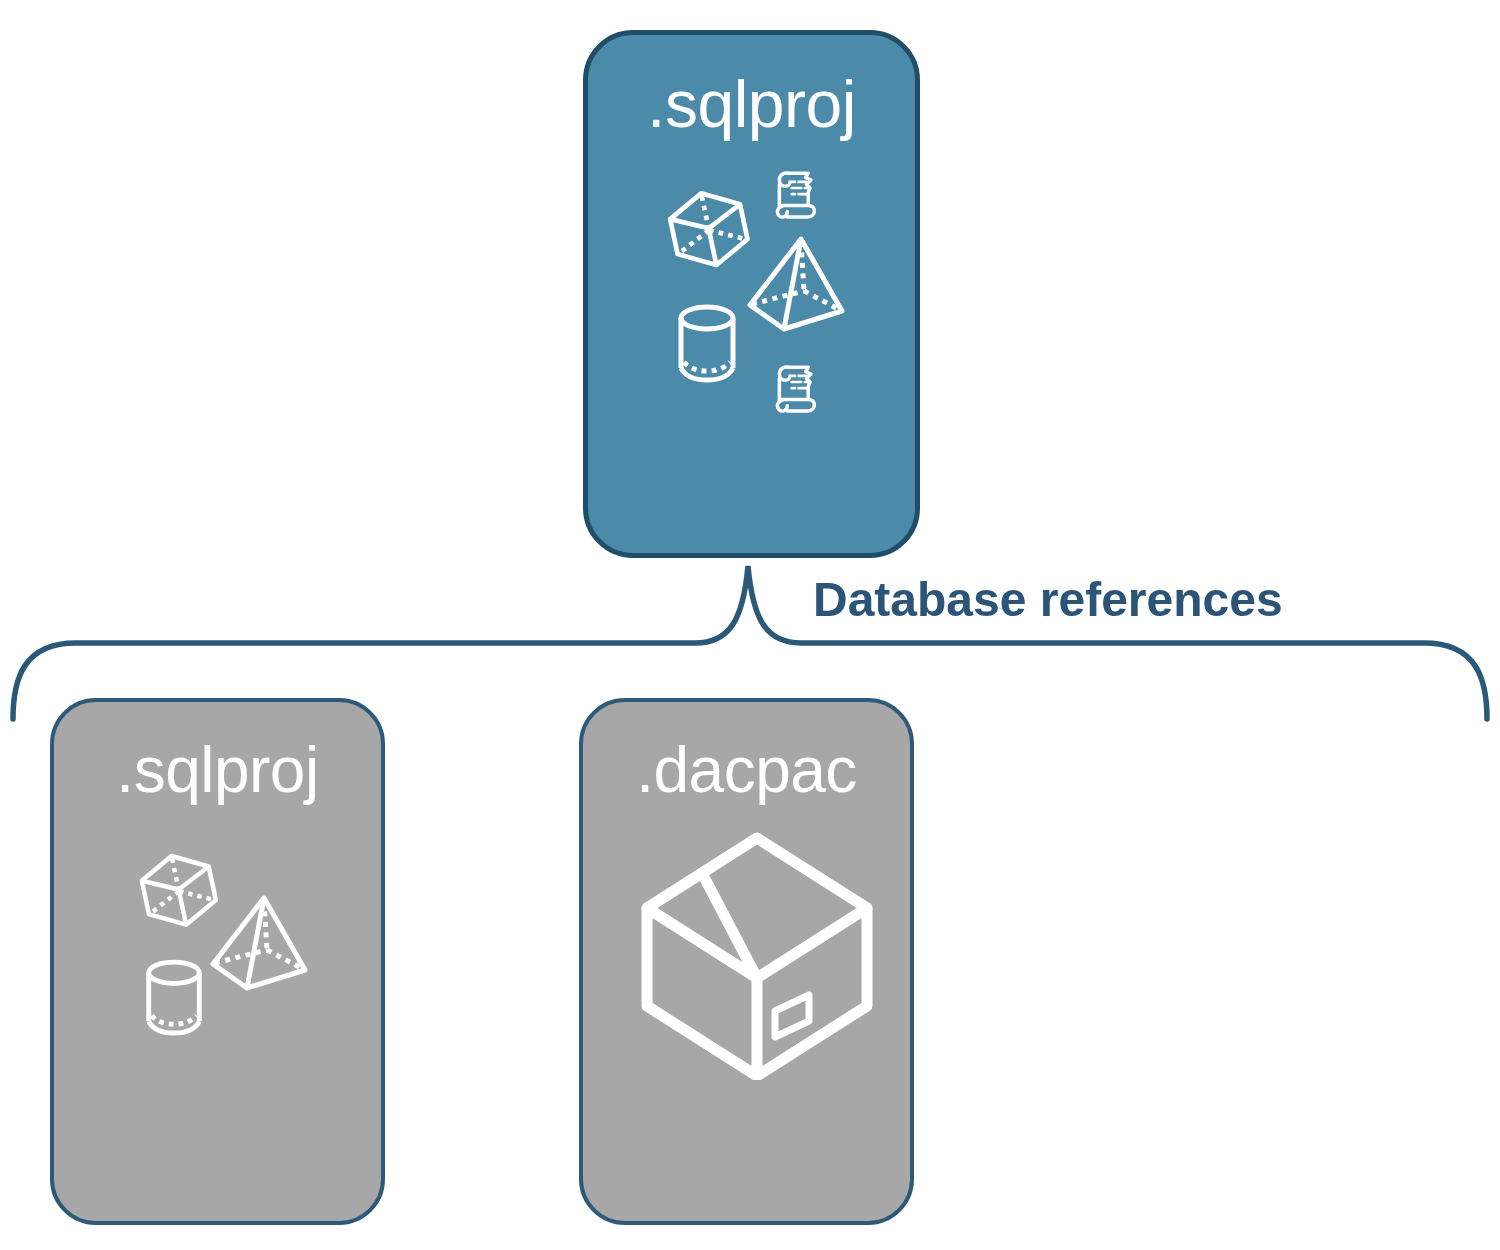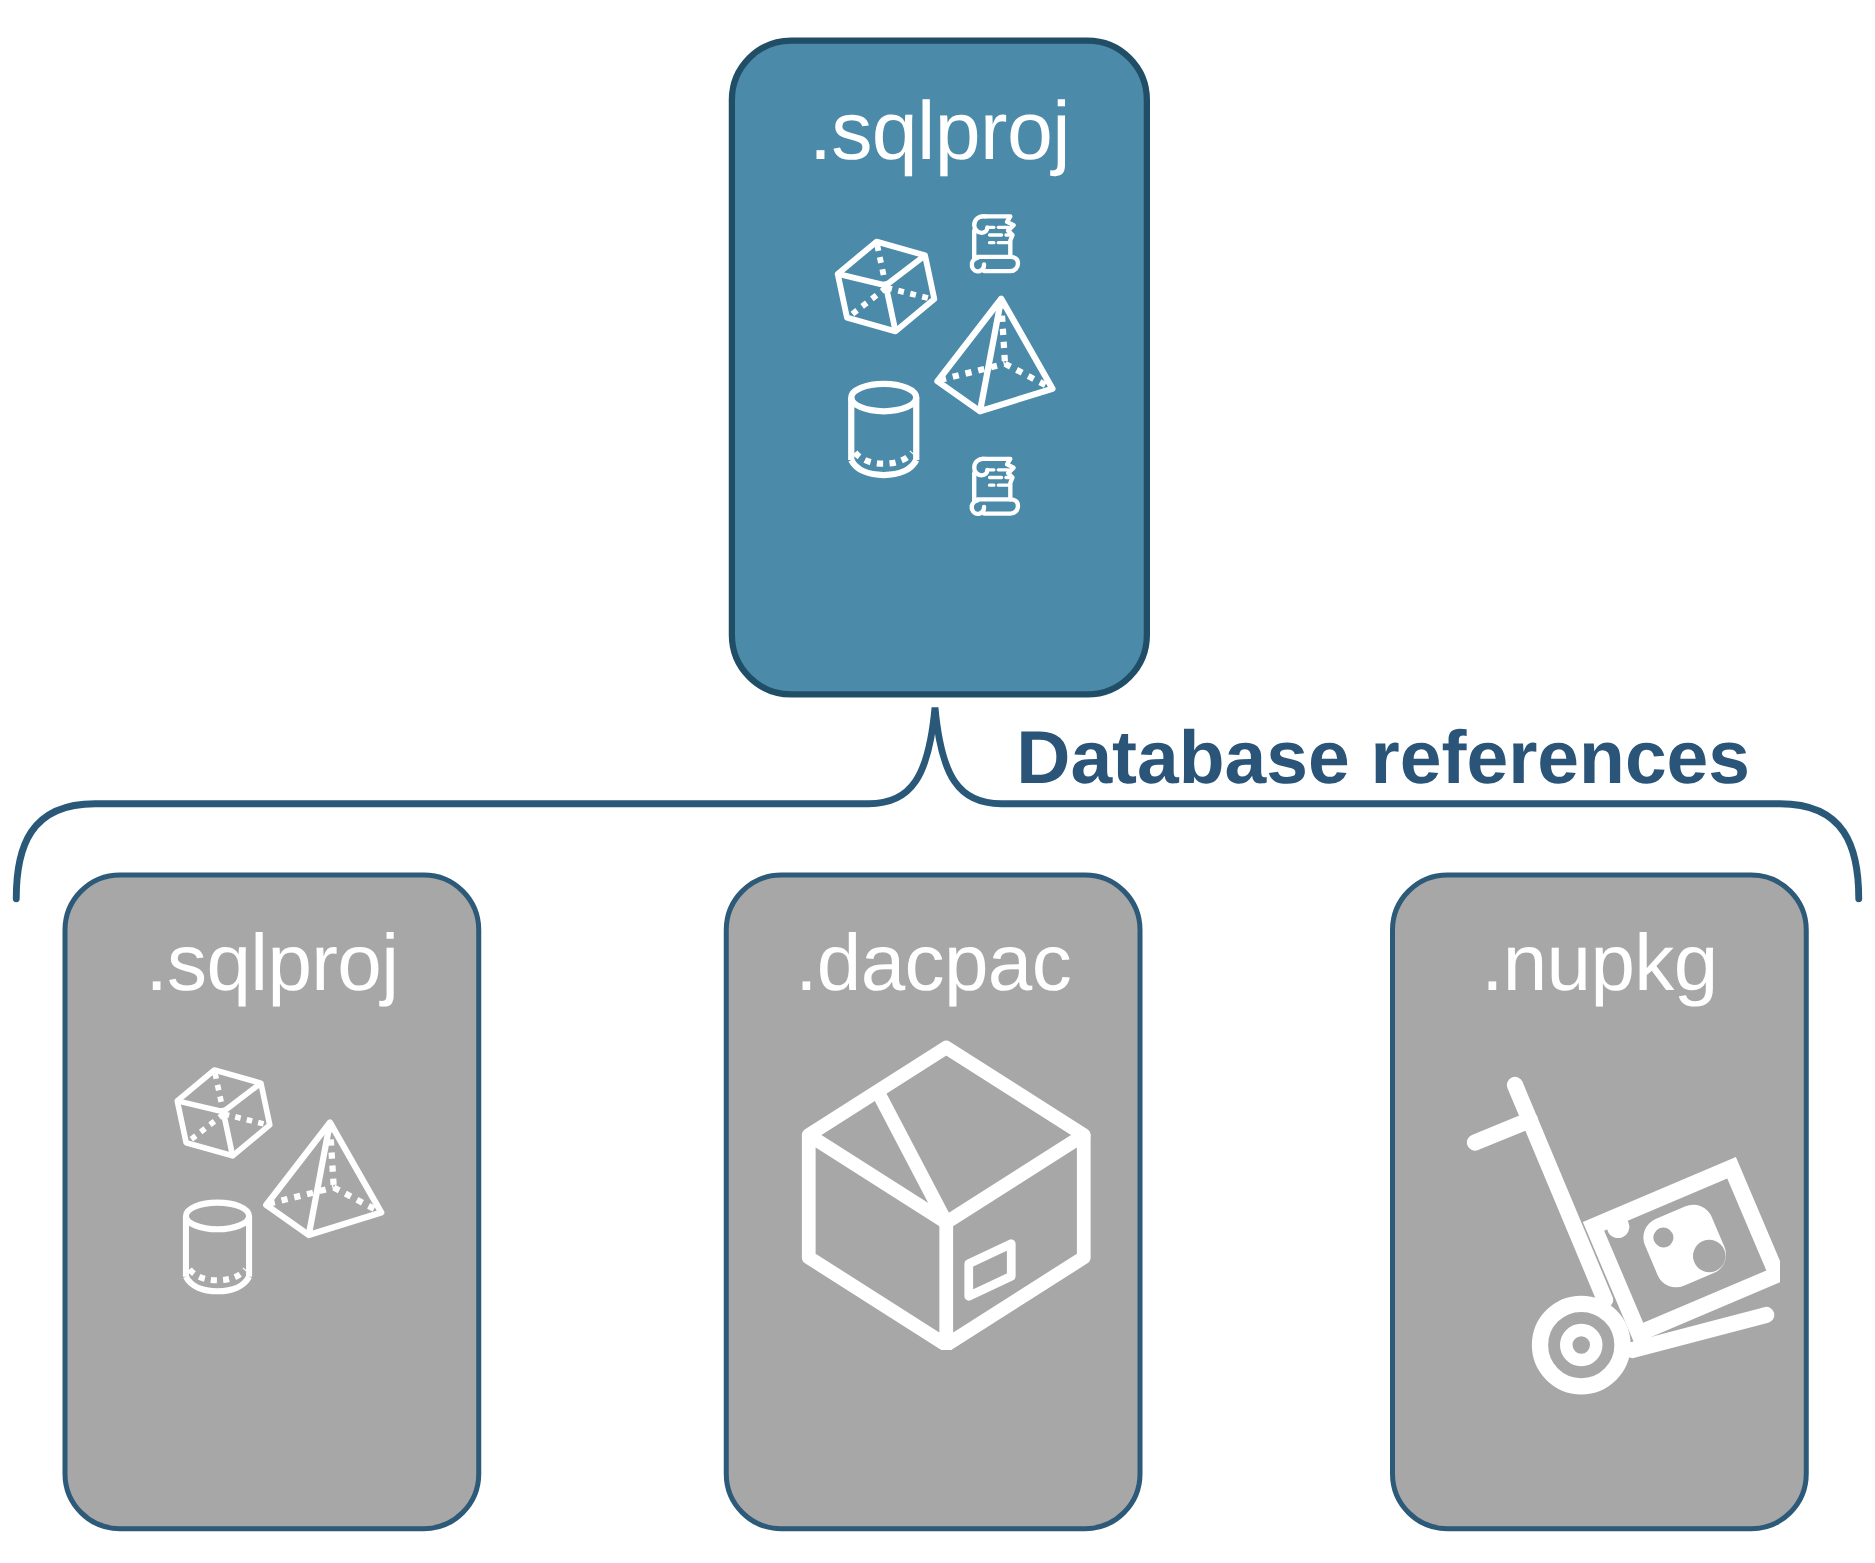--- a/index.html
+++ b/index.html
@@ -38,21 +38,21 @@
   .s-cube{left:80px;top:146px;width:90px;height:90px;}
   .s-pyramid{left:152px;top:190px;width:106px;height:100px;}
   .s-cylinder{left:86px;top:256px;width:68px;height:82px;}
   
   .d-package{left:54px;top:126px;width:240px;height:252px;}
   .n-truck{left:52px;top:142px;width:256px;height:272px;}
   .brace{position:absolute;left:0;top:0;width:1500px;height:1250px;}
   .brace path{stroke:var(--connector,#2a5878);}
   .conn-label{
     position:absolute;left:813px;top:576px;
-    font-size:60px;font-weight:bold;line-height:1;
+    font-size:48px;font-weight:bold;line-height:1;
     color:var(--label-text,#2b5578);
   }
   .defs-holder{position:absolute;width:0;height:0;overflow:hidden;}
 </style>
 </head>
 <body>
 
 <svg class="defs-holder" aria-hidden="true">
   <defs>
     <g id="sym-scroll" fill="none" stroke="currentColor" stroke-width="4" stroke-linecap="round" stroke-linejoin="round">
@@ -145,20 +145,14 @@
       </svg>
   </div>
 
   <div class="node child c2">
     <div class="title">.dacpac</div>
     <svg class="ic d-package" viewBox="0 0 240 252">
         <use href="#sym-package"></use>
       </svg>
   </div>
 
-  <div class="node child c3">
-    <div class="title">.nupkg</div>
-    <svg class="ic n-truck" viewBox="0 0 256 272">
-        <use href="#sym-handtruck"></use>
-      </svg>
-  </div>
 
 </div>
 
 </body></html>

